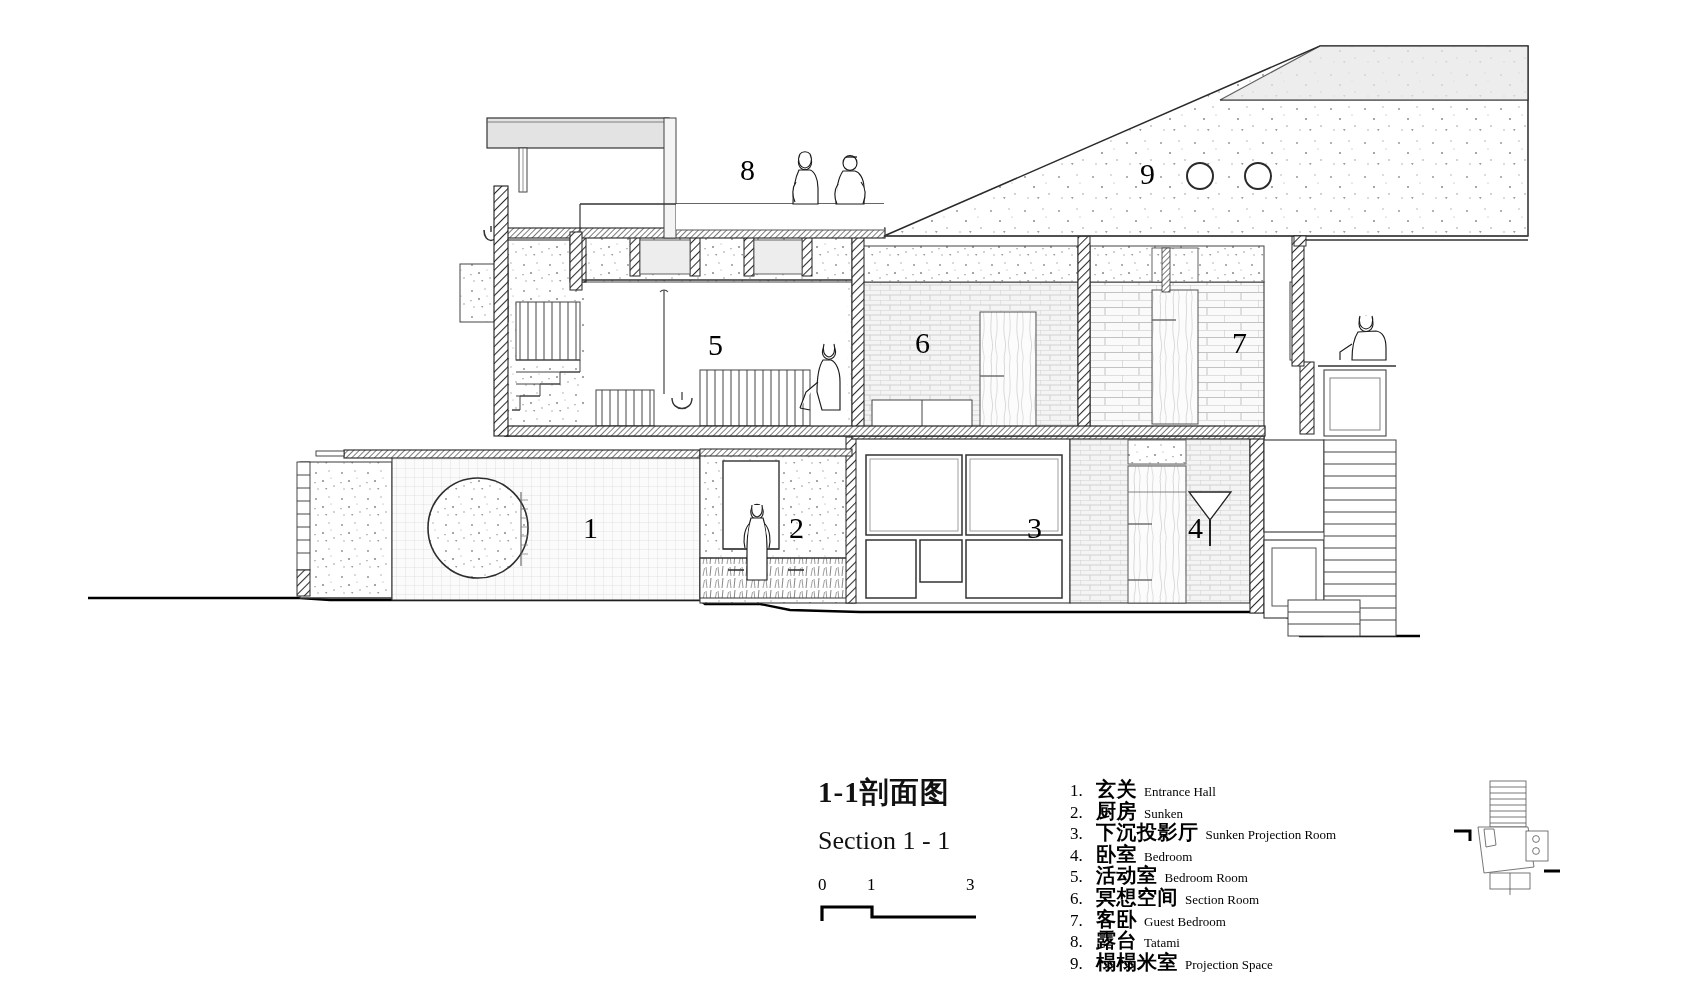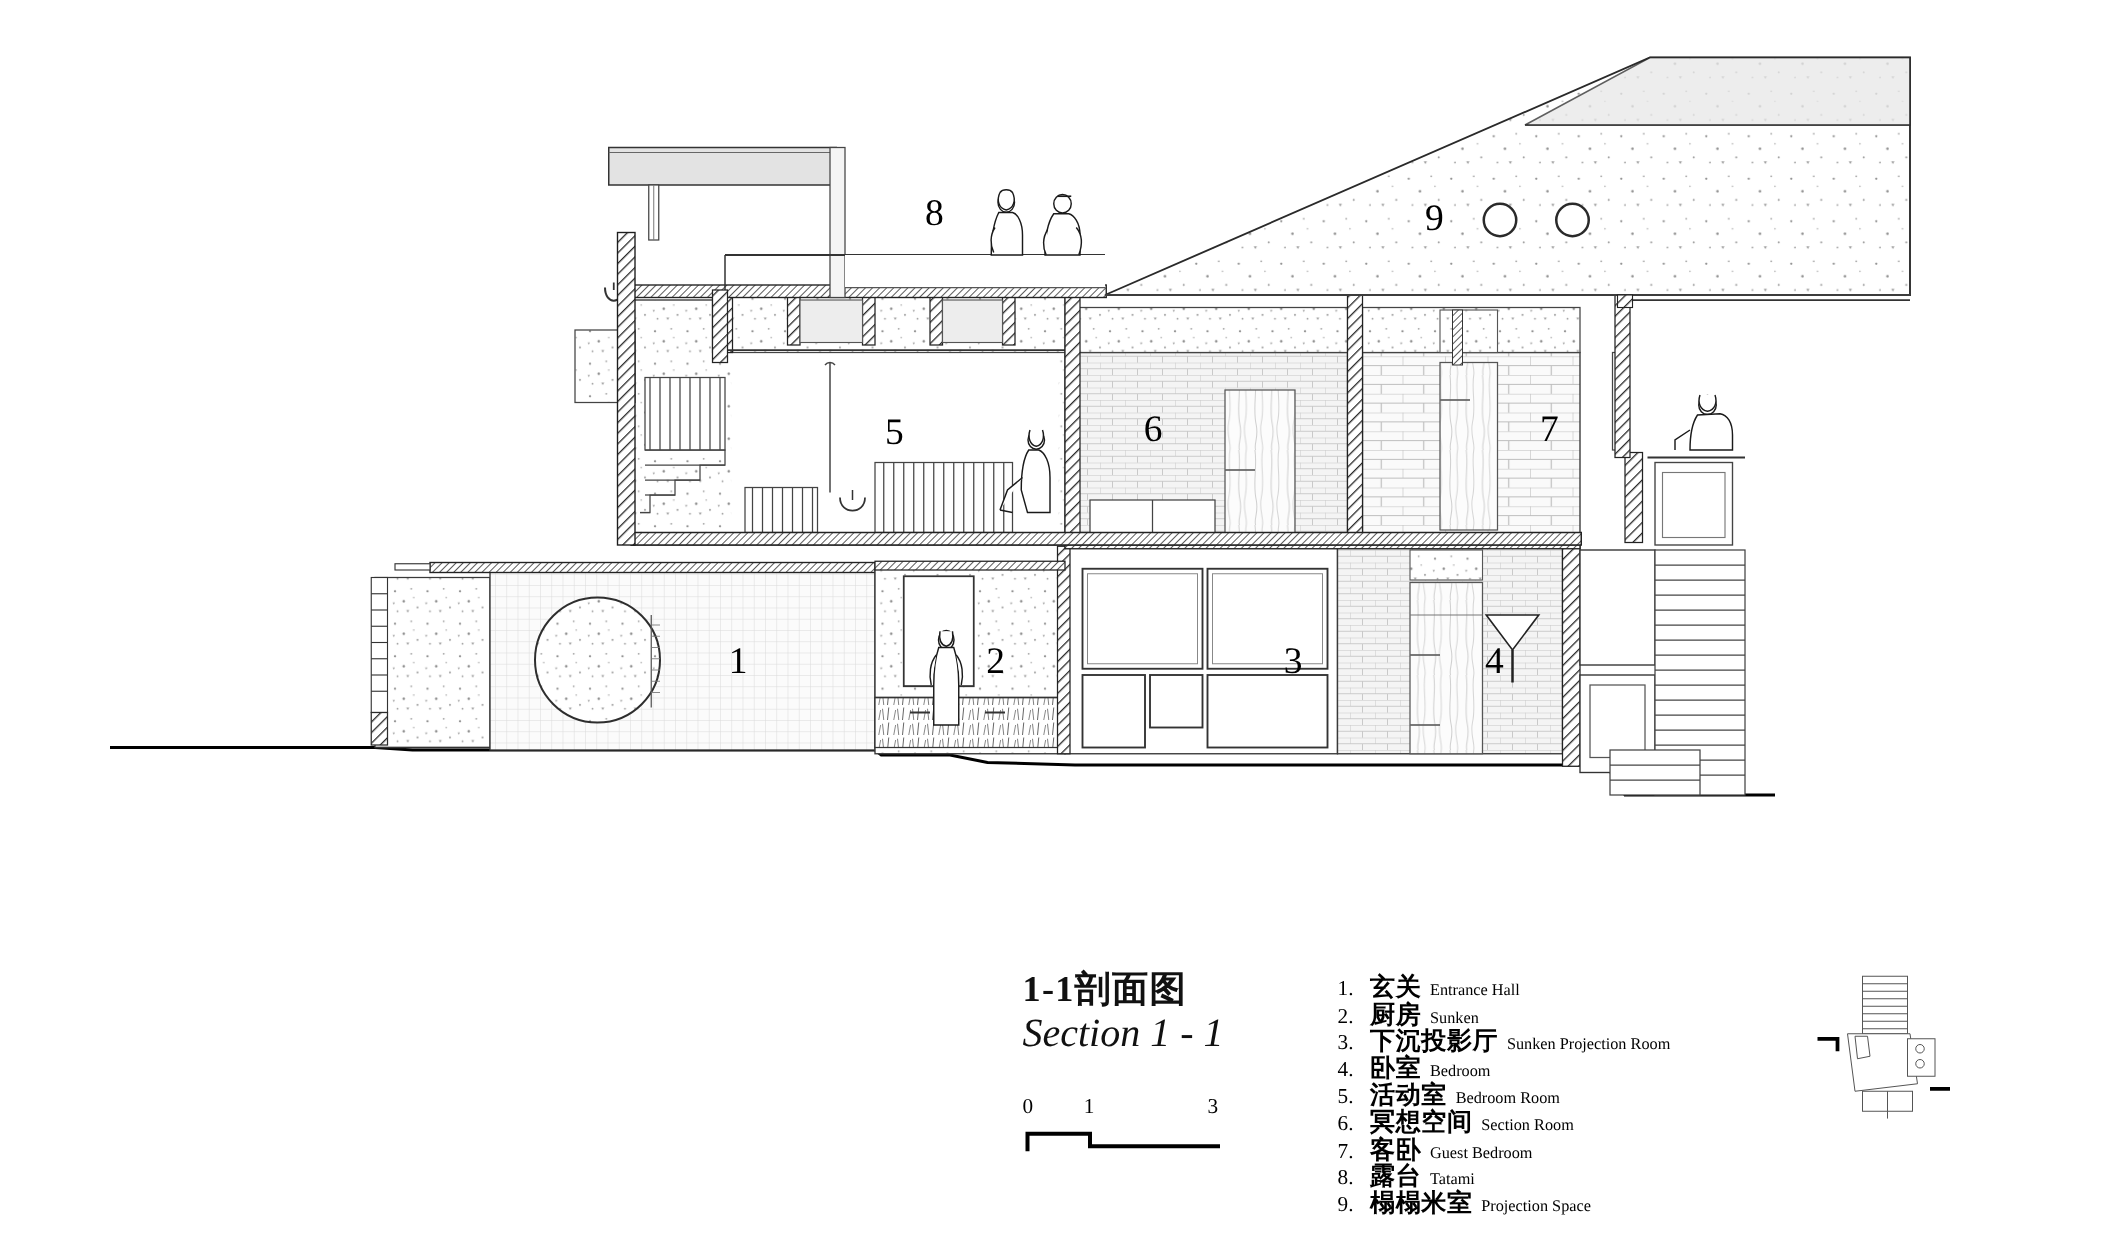--- a/index.html
+++ b/index.html
@@ -28,25 +28,24 @@
   #title-cn{
     font-family:"Liberation Serif","DejaVu Serif",serif;
     font-size:29px;
     font-weight:700;
     letter-spacing:1px;
     line-height:1.0;
     white-space:nowrap;
   }
   #title-en{
     font-family:"Liberation Serif","DejaVu Serif",serif;
-    font-size:32px;
+    font-size:26px;
     line-height:1.0;
-    margin-top:3px;
+    margin-top:21px;
     white-space:nowrap;
-    font-style:italic;
   }
   
   #scalebar{
     position:absolute;
     left:818px;top:875px;
     width:170px;height:50px;
   }
   .scale-label{
     position:absolute;
     font-family:"Liberation Serif","DejaVu Serif",serif;

